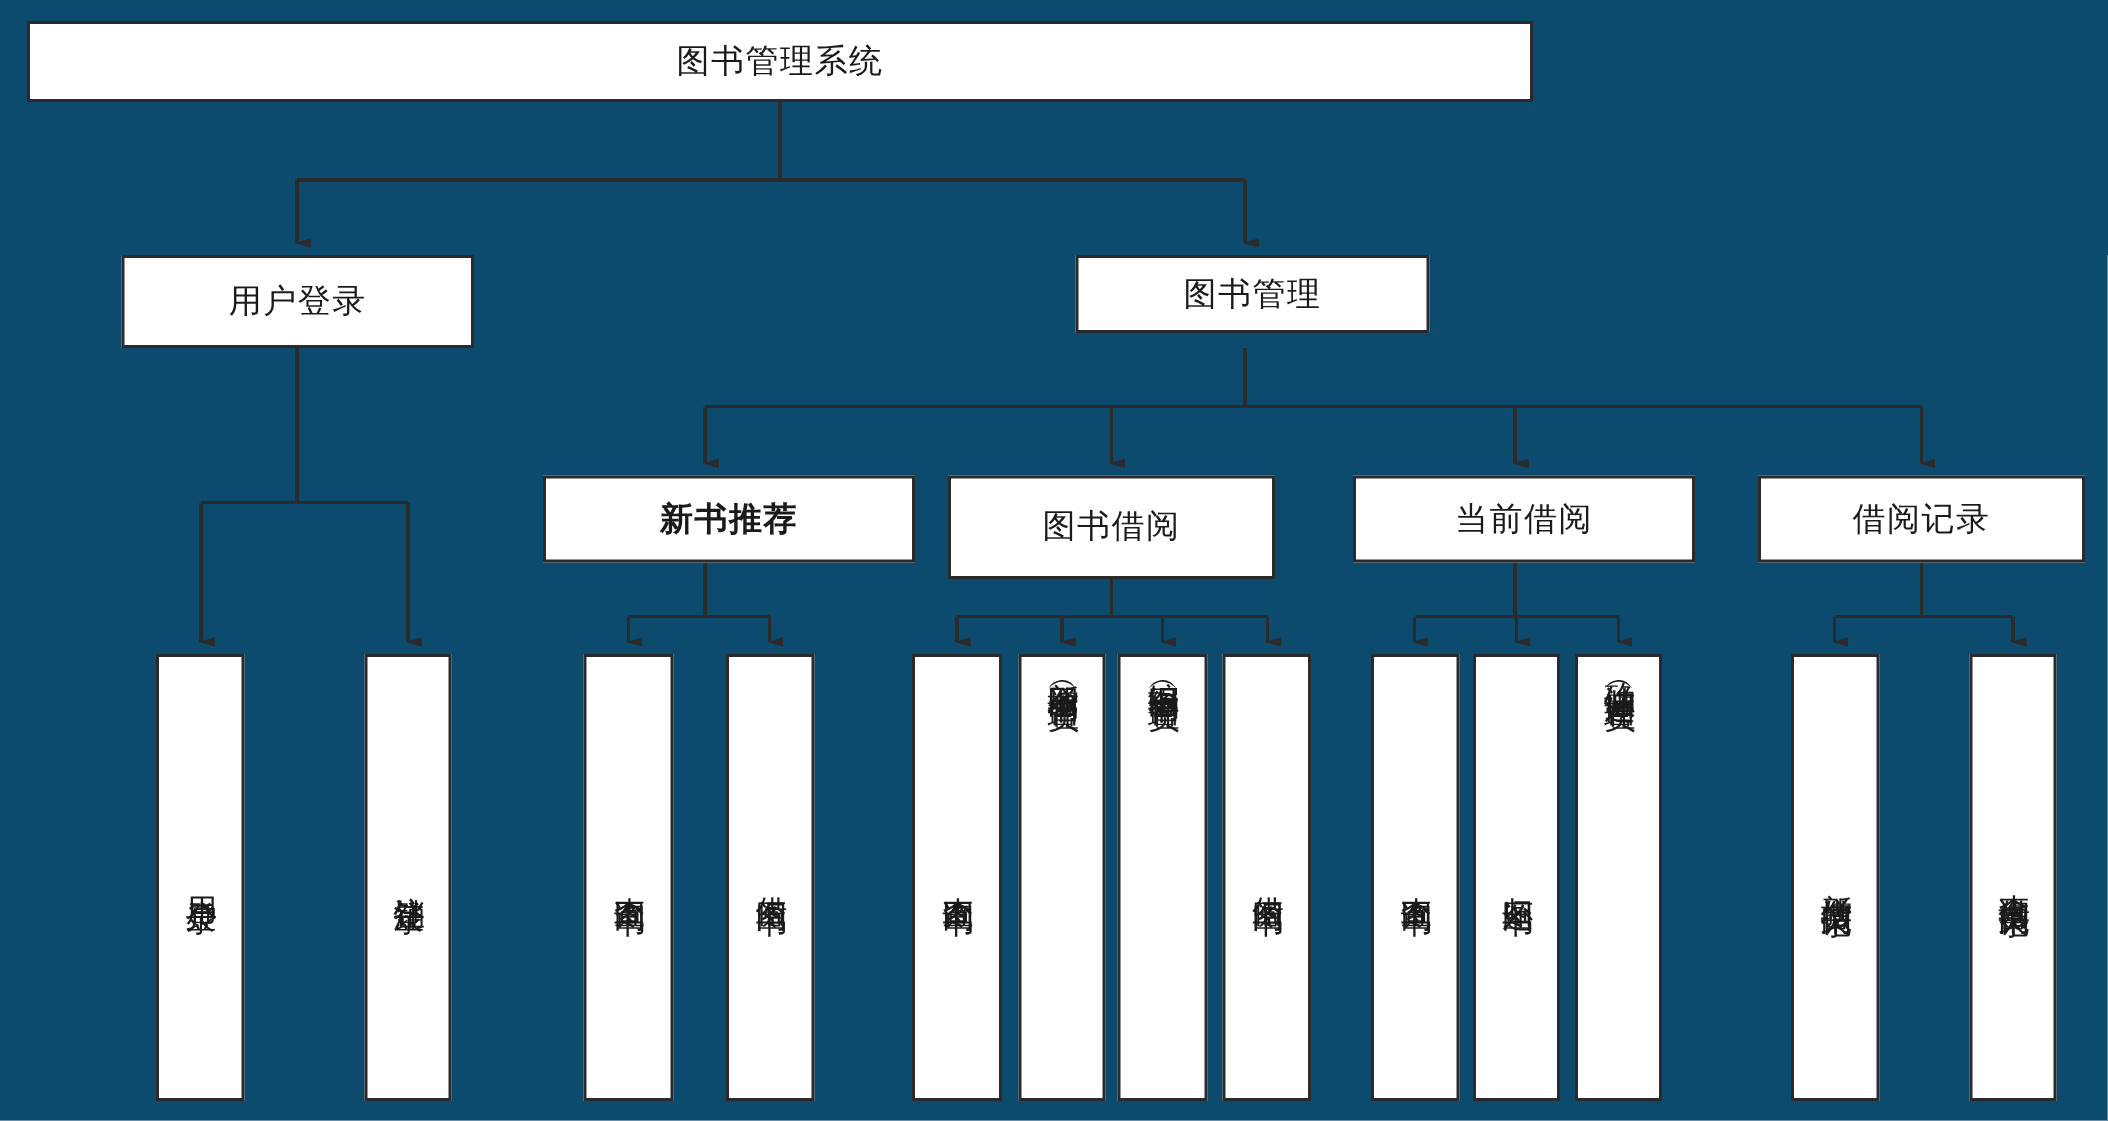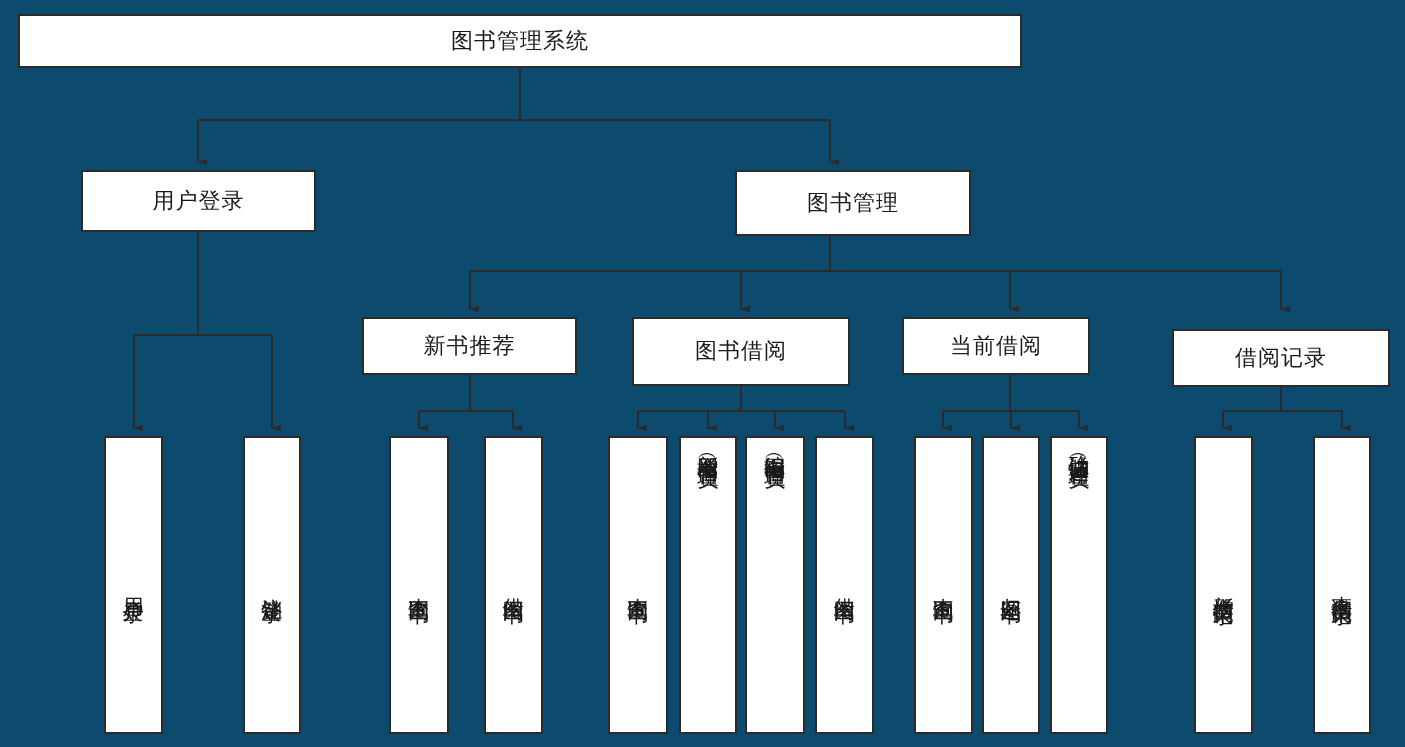--- a/index.html
+++ b/index.html
@@ -131,34 +131,34 @@
     </g>
   </svg>
 
   <div class="node-box" id="node-root" style="left: 18px; top: 14px; width: 1004px; height: 54px;">
     <span class="node-label-h">图书管理系统</span>
   </div>
 
   <div class="node-box" id="node-l2-0" style="left: 81px; top: 170px; width: 235px; height: 62px;">
     <span class="node-label-h">用户登录</span>
   </div>
-  <div class="node-box" id="node-l2-1" style="left: 735px; top: 170px; width: 236px; height: 66px;">
+  <div class="node-box" id="node-l2-1" style="left: 717px; top: 170px; width: 236px; height: 52px;">
     <span class="node-label-h">图书管理</span>
   </div>
 
-  <div class="node-box" id="node-l3-0" style="left: 362px; top: 317px; width: 215px; height: 58px;">
+  <div class="node-box" id="node-l3-0" style="left: 362px; top: 317px; width: 248px; height: 58px; font-weight: bold;">
     <span class="node-label-h">新书推荐</span>
   </div>
   <div class="node-box" id="node-l3-1" style="left: 632px; top: 317px; width: 218px; height: 69px;">
     <span class="node-label-h">图书借阅</span>
   </div>
-  <div class="node-box" id="node-l3-2" style="left: 902px; top: 317px; width: 188px; height: 58px;">
+  <div class="node-box" id="node-l3-2" style="left: 902px; top: 317px; width: 228px; height: 58px;">
     <span class="node-label-h">当前借阅</span>
   </div>
-  <div class="node-box" id="node-l3-3" style="left: 1172px; top: 329px; width: 218px; height: 58px;">
+  <div class="node-box" id="node-l3-3" style="left: 1172px; top: 317px; width: 218px; height: 58px;">
     <span class="node-label-h">借阅记录</span>
   </div>
 
   <div class="node-box leaf-box" id="node-leaf-0" style="left: 104px; top: 436px; width: 59px; height: 298px;">
     <span class="node-label-v">用户登录</span>
   </div>
   <div class="node-box leaf-box" id="node-leaf-1" style="left: 243px; top: 436px; width: 58px; height: 298px;">
     <span class="node-label-v">注销登录</span>
   </div>
   <div class="node-box leaf-box" id="node-leaf-2" style="left: 389px; top: 436px; width: 60px; height: 298px;">

